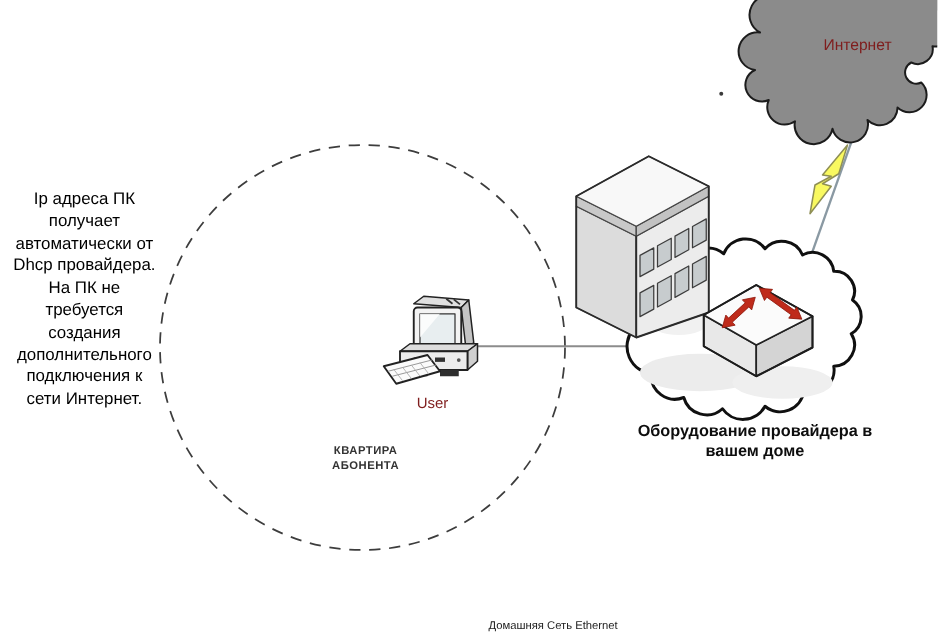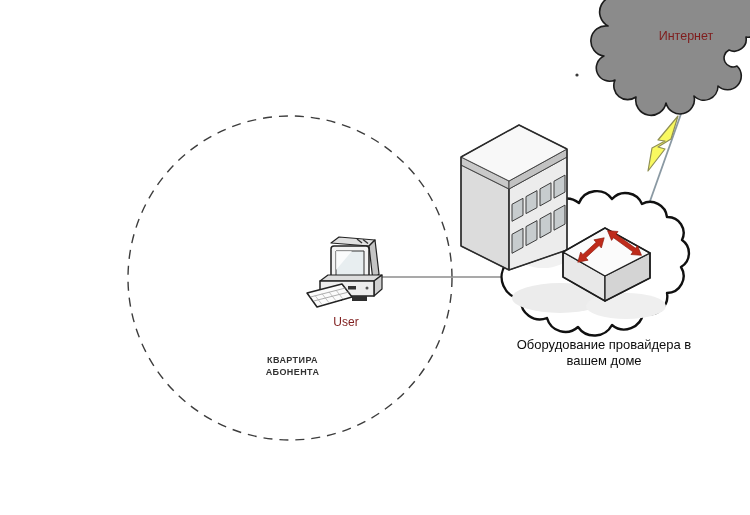--- a/index.html
+++ b/index.html
@@ -6,21 +6,21 @@
   #stage{
     position:relative;width:750px;height:515px;background:#ffffff;
     font-family:"Liberation Sans","DejaVu Sans",sans-serif;overflow:hidden;
   }
   #scene{position:absolute;left:0;top:0;}
   .lbl{position:absolute;text-align:center;white-space:pre-line;color:#111;z-index:5;}
   .note{left:0;top:150px;width:135px;font-size:13.5px;line-height:17.8px;color:#000;}
   .internet{left:642px;top:29px;width:88px;font-size:12.5px;color:#7f1d1d;}
   .user{left:316px;top:315px;width:60px;font-size:12px;color:#7f1d1d;}
   .apartment{left:250px;top:354px;width:85px;font-size:9px;line-height:12px;letter-spacing:.4px;color:#333;font-weight:bold;}
-  .provider{left:504px;top:337px;width:200px;font-size:13px;line-height:15.5px;color:#0d0d0d;}
+  .provider{left:504px;top:337px;width:200px;font-size:13px;line-height:15.5px;color:#0d0d0d;font-weight:bold;}
   .caption{left:345px;top:495px;width:195px;font-size:9px;color:#222;}
 </style>
 </head>
 <body>
 
 <div id="stage">
 
   <svg id="scene" width="750" height="515" viewBox="0 0 750 515">
 
     <circle cx="290" cy="278" r="162" fill="none" stroke="#3d3d3d" stroke-width="1.4" stroke-dasharray="9 7"></circle>
@@ -127,19 +127,30 @@
       <polygon points="307,293 342,284 352,297 317,307" fill="#fbfbfb" stroke="#222" stroke-width="1.5"></polygon>
       <line x1="310.5" y1="297" x2="345.5" y2="288" stroke="#999" stroke-width="0.8"></line>
       <line x1="313.8" y1="301" x2="348.8" y2="292" stroke="#999" stroke-width="0.8"></line>
       <line x1="315" y1="295.5" x2="322" y2="304.5" stroke="#aaa" stroke-width="0.7"></line>
       <line x1="322" y1="293.7" x2="329" y2="302.7" stroke="#aaa" stroke-width="0.7"></line>
       <line x1="329" y1="291.9" x2="336" y2="300.9" stroke="#aaa" stroke-width="0.7"></line>
       <line x1="336" y1="290.1" x2="343" y2="299.1" stroke="#aaa" stroke-width="0.7"></line>
     </g>
   </svg>
 
+  <div class="lbl note">Ip адреса ПК
+получает
+автоматически от
+Dhcp провайдера.
+На  ПК не
+требуется
+создания
+дополнительного
+подключения к
+сети Интернет.</div>
   <div class="lbl internet">Интернет</div>
   <div class="lbl user">User</div>
   <div class="lbl apartment">КВАРТИРА
 АБОНЕНТА</div>
   <div class="lbl provider">Оборудование провайдера в
 вашем доме</div>
+  <div class="lbl caption">Домашняя Сеть Ethernet</div>
 </div>
 
 </body></html>

